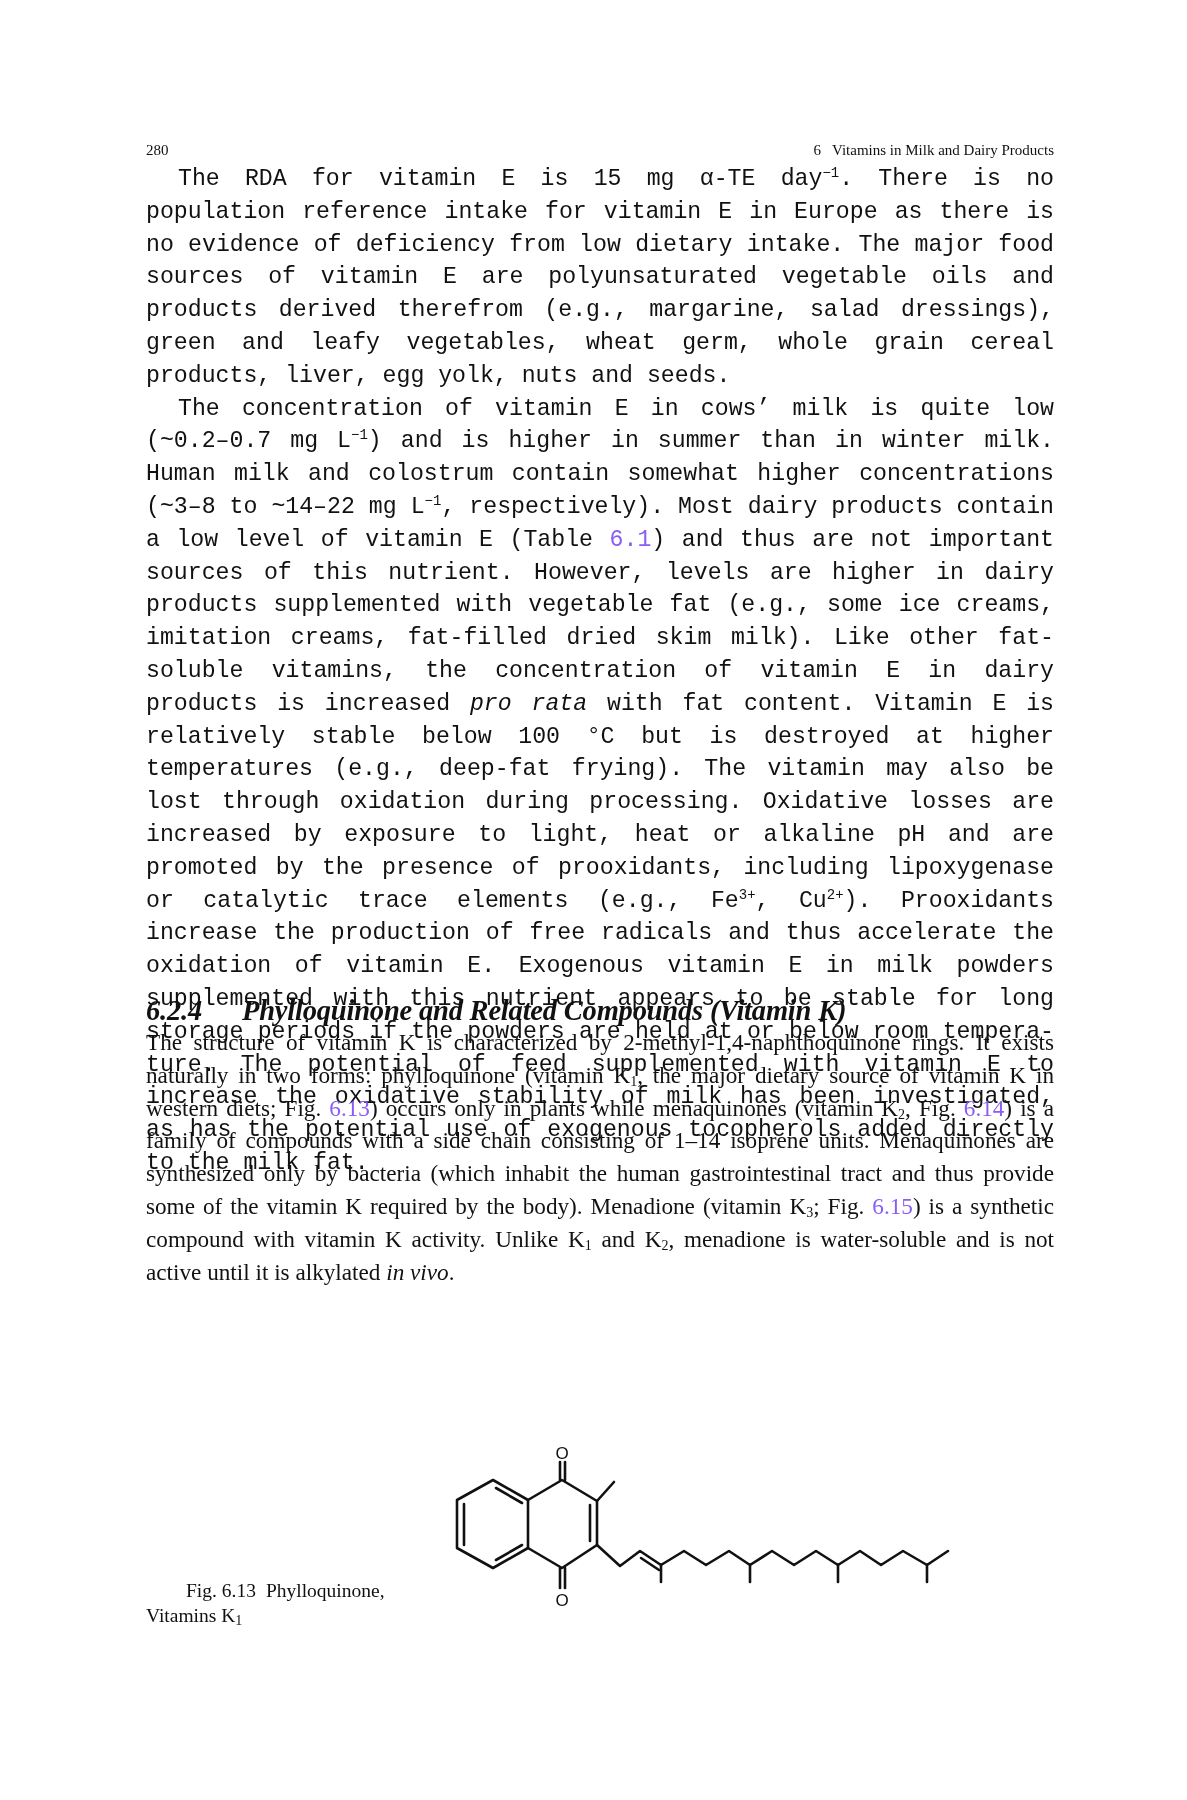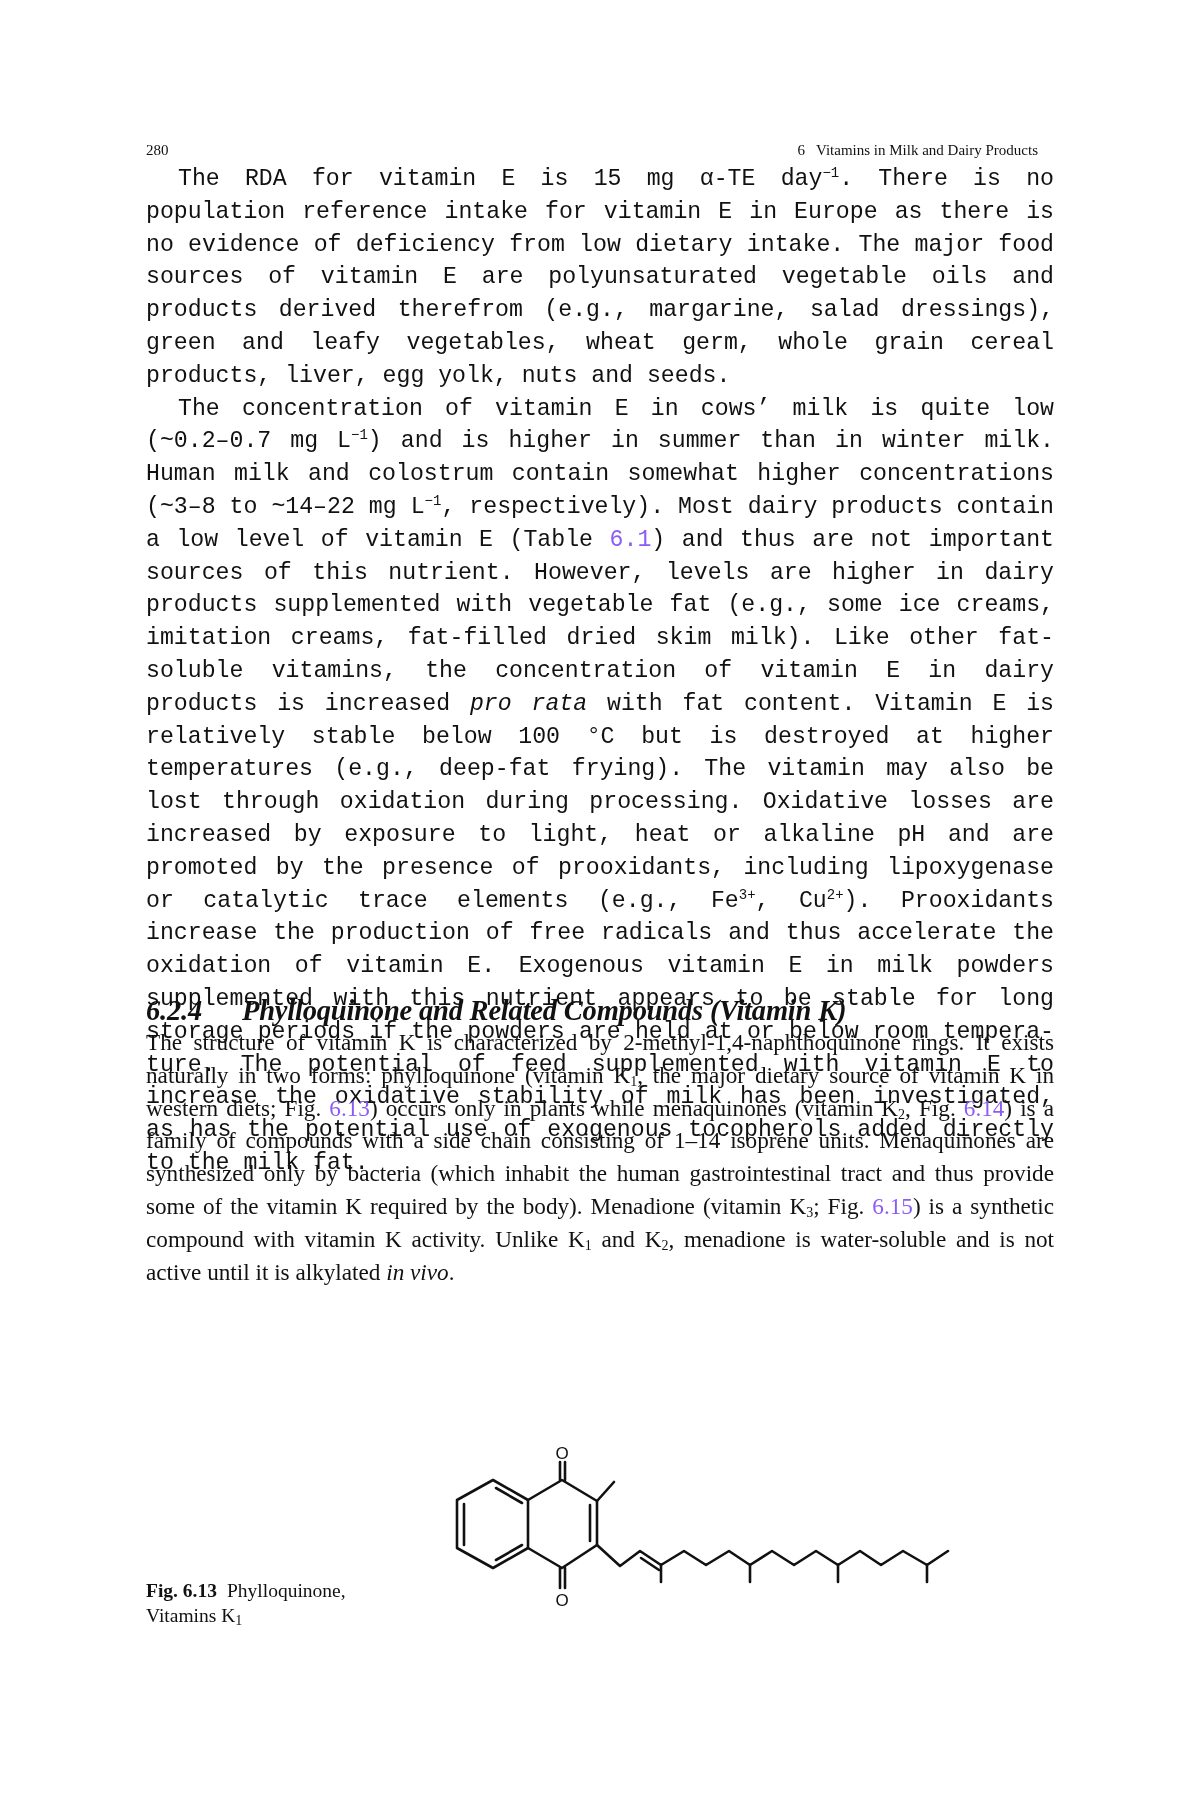--- a/index.html
+++ b/index.html
@@ -1,37 +1,37 @@
 <!DOCTYPE html>
 <html><head>
 <meta charset="utf-8">
 <style>
   html, body { margin: 0; padding: 0; background: #ffffff; }
   body { width: 1187px; height: 1800px; position: relative; overflow: hidden;
          font-family: "Liberation Serif", "DejaVu Serif", serif; color: #111; }
   .running-head { position: absolute; top: 96px; left: 146px; width: 908px; height: 26px;
                   font-size: 15px; margin-top: 46px; }
   .running-head .page-num { position: absolute; left: 0; top: 0; }
-  .running-head .chapter { position: absolute; right: 16px; top: 0; }
+  .running-head .chapter { position: absolute; right: 0; top: 0; }
   .body-text { position: absolute; left: 146px; width: 908px; font-size: 23.2px;
                line-height: 32.8px; text-align: justify; hyphens: manual; }
   .body-text p { margin: 0; }
   .indent { text-indent: 32px; font-family: Liberation Mono, monospace; }
   #para-block-1 { top: 163px; }
   #para-block-2 { top: 1026px; }
   .link { color: #8b5cf6; }
   sup, sub { font-size: 14px; line-height: 0; }
   sup { vertical-align: 8px; }
   sub { vertical-align: -3px; }
   .section-heading { position: absolute; left: 146px; top: 995px; font-size: 28.5px;
                      font-weight: bold; font-style: italic; letter-spacing: -0.2px; }
   .section-heading .num { display: inline-block; width: 96px; }
   .figure-caption { position: absolute; left: 146px; top: 1578px; font-size: 19.5px;
                     line-height: 25px; width: 260px; }
-  .figure-caption .fig-label { font-weight: bold; margin-right: 10px; }
+  .figure-caption .fig-label { font-weight: normal; margin-right: 10px; margin-left: 40px; }
   .molecule { position: absolute; left: 440px; top: 1440px; width: 540px; height: 190px; }
 </style>
 </head>
 <body>
 
 <div class="running-head">
   <span class="page-num">280</span>
   <span class="chapter" style="white-space:pre">6   Vitamins in Milk and Dairy Products</span>
 </div>
 

